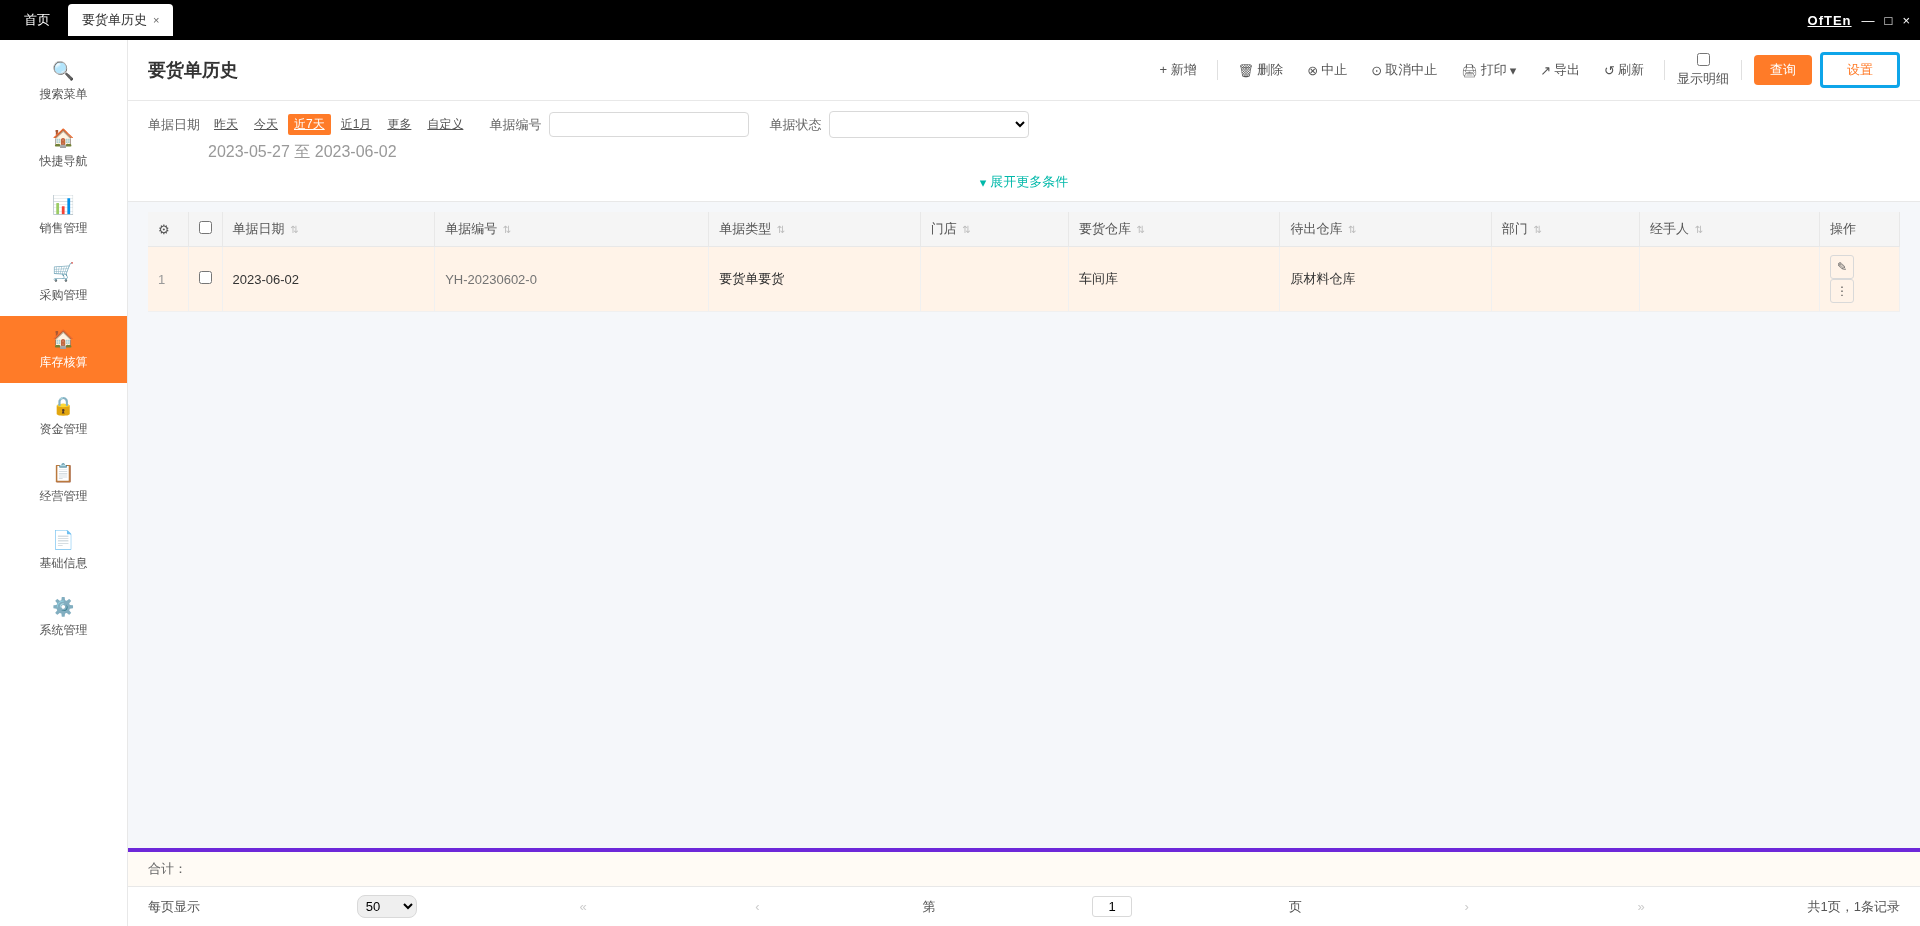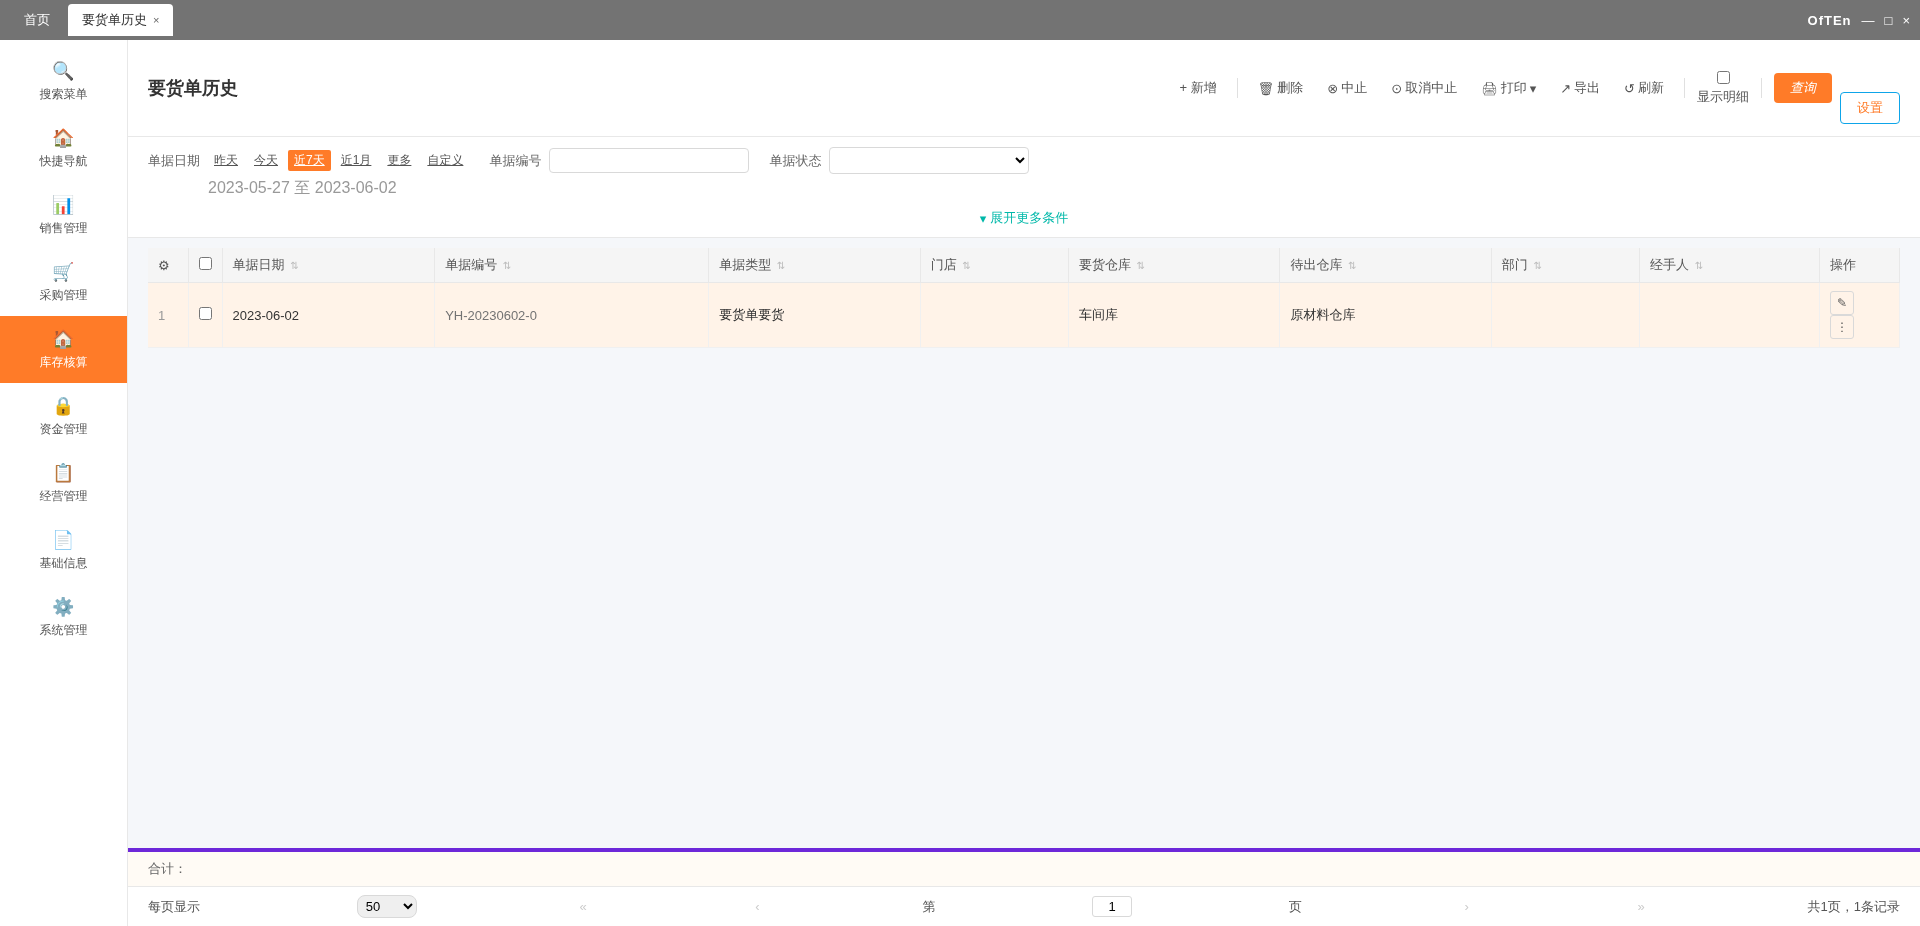--- a/index.html
+++ b/index.html
@@ -1,19 +1,19 @@
 <!DOCTYPE html>
 <html><head>
   <meta charset="utf-8">
   <style>
     * { box-sizing: border-box; margin: 0; padding: 0; }
     body { font-family: "Microsoft YaHei", Arial, sans-serif; font-size: 13px; background: #f5f5f5; display: flex; flex-direction: column; height: 926px; overflow: hidden; }
 
     
-    .top-bar { background: #737373; height: 40px; display: flex; align-items: center; padding: 0 10px; color: white; flex-shrink: 0; }
+    .top-bar { background: #000000; height: 40px; display: flex; align-items: center; padding: 0 10px; color: white; flex-shrink: 0; }
     .top-bar .tab { background: white; color: #333; border-radius: 4px 4px 0 0; padding: 6px 14px; font-size: 13px; display: flex; align-items: center; gap: 6px; margin-left: 4px; height: 32px; }
     .top-bar .tab-home { background: transparent; color: white; padding: 6px 14px; font-size: 13px; height: 32px; display: flex; align-items: center; }
     .top-bar .tab-close { cursor: pointer; font-size: 11px; color: #666; }
     .top-bar-right { margin-left: auto; display: flex; align-items: center; gap: 10px; color: white; font-size: 13px; }
     .top-bar-right span { cursor: pointer; }
 
     
     .main-layout { display: flex; flex: 1; overflow: hidden; }
 
     
@@ -23,22 +23,22 @@
     .sidebar-item .icon { font-size: 18px; }
 
     
     .content { flex: 1; display: flex; flex-direction: column; overflow: hidden; background: #f5f7fa; }
 
     
     .page-header { background: white; padding: 12px 20px; border-bottom: 1px solid #e8e8e8; display: flex; align-items: center; justify-content: space-between; flex-shrink: 0; }
     .page-title { font-size: 18px; font-weight: bold; color: #333; }
     .header-actions { display: flex; align-items: center; gap: 8px; }
     .action-btn { display: flex; align-items: center; gap: 3px; font-size: 13px; color: #555; cursor: pointer; padding: 4px 8px; border-radius: 3px; }
-    .btn-primary { background: #ff7b28; color: white; border: none; border-radius: 4px; padding: 6px 16px; font-size: 13px; cursor: pointer; font-style: italic; }
-    .btn-setting { background: white; color: #ff7b28; border: 1px solid #0ea5e9; border-radius: 4px; padding: 6px 16px; font-size: 13px; cursor: pointer; margin-top: 40px; }
+    .btn-primary { background: #ff7b28; color: white; border: none; border-radius: 4px; padding: 6px 16px; font-size: 13px; cursor: pointer; }
+    .btn-setting { background: white; color: #ff7b28; border: 3px solid #0ea5e9; border-radius: 4px; padding: 6px 24px; font-size: 13px; cursor: pointer; }
     .checkbox-label { display: flex; align-items: center; gap: 4px; font-size: 13px; color: #555; flex-direction: column; }
     .divider-v { width: 1px; height: 20px; background: #e0e0e0; margin: 0 4px; }
 
     
     .filter-bar { background: white; padding: 10px 20px; border-bottom: 1px solid #e8e8e8; flex-shrink: 0; }
     .filter-row { display: flex; align-items: center; gap: 20px; }
     .filter-item { display: flex; align-items: center; gap: 8px; }
     .filter-label { color: #666; font-size: 13px; white-space: nowrap; }
     .date-pills { display: flex; align-items: center; gap: 4px; }
     .date-pill { font-size: 12px; color: #555; cursor: pointer; padding: 2px 6px; border-radius: 3px; text-decoration: underline; }
@@ -72,21 +72,21 @@
 </head>
 <body>
 
 <div class="top-bar">
   <span class="tab-home">首页</span>
   <div class="tab">
     <span>要货单历史</span>
     <span class="tab-close">×</span>
   </div>
   <div class="top-bar-right">
-    <span style="font-weight:bold;letter-spacing:1px;">OfTEn</span>
+    <span style="font-weight:bold;letter-spacing:1px;text-decoration:underline;">OfTEn</span>
     <span>—</span>
     <span>□</span>
     <span>×</span>
   </div>
 </div>
 
 <div class="main-layout">
 
   <div class="sidebar">
     <div class="sidebar-item">

